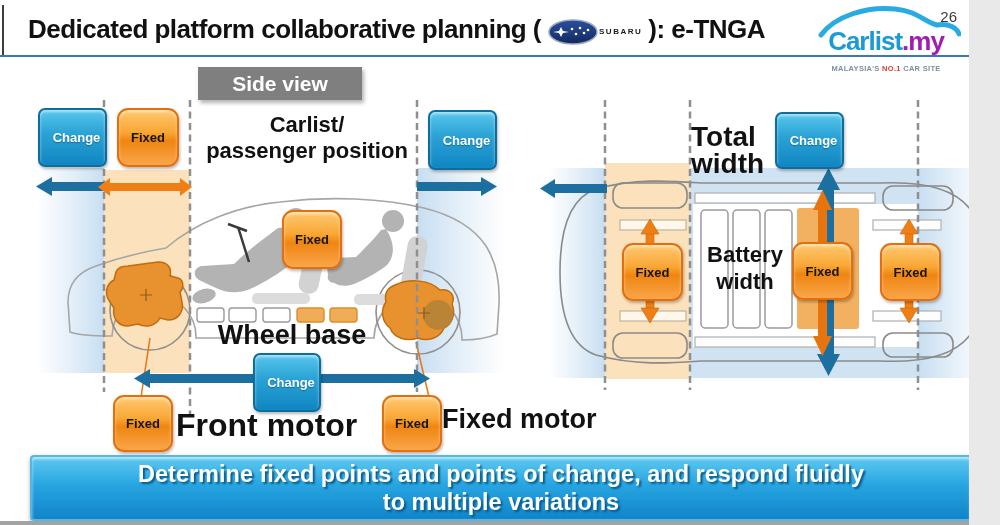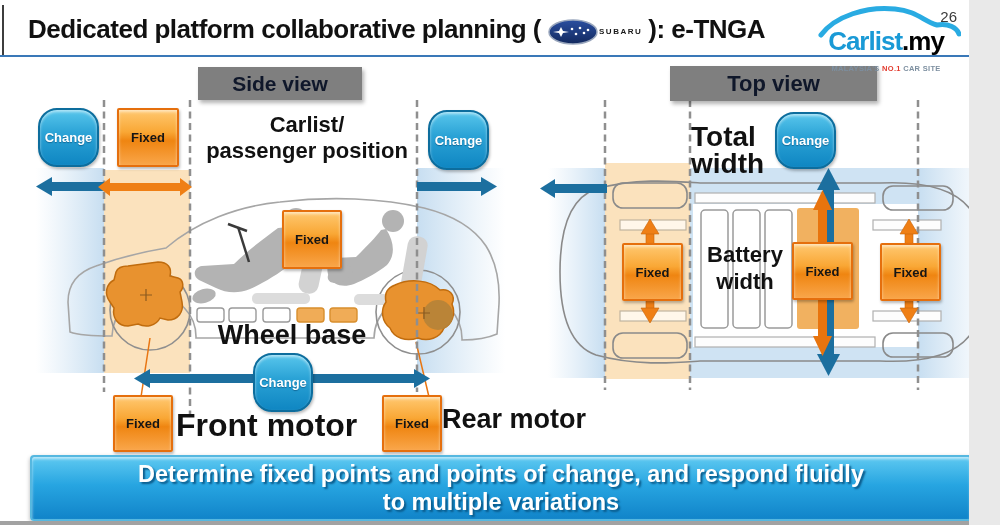--- a/index.html
+++ b/index.html
@@ -8,36 +8,36 @@
   
   .title-row{position:absolute;left:28px;top:4px;height:50px;display:flex;align-items:center;z-index:6;}
   .title-text{font-size:26px;font-weight:bold;color:#111;letter-spacing:-0.5px;white-space:pre;}
   .edge-tick{position:absolute;left:2px;top:5px;width:2px;height:50px;background:#3d3d3d;z-index:6;}
   .title-underline{position:absolute;left:0;top:55px;width:1000px;height:2px;background:#3a78b8;z-index:6;}
   .subaru-logo{display:flex;align-items:center;margin:6px 6px 0 6px;}
   .subaru-label{font-size:8px;font-weight:bold;letter-spacing:1.5px;color:#1a1a1a;margin-top:-1px;}
   .page-number{position:absolute;right:12px;top:8px;font-size:15px;color:#3b3b3b;z-index:8;}
   .carlist{position:absolute;right:2px;top:2px;width:162px;text-align:center;z-index:7;}
   .carlist-brand{margin-top:-14px;font-size:26px;font-weight:bold;letter-spacing:-1px;line-height:26px;}
-  .carlist-blue{color:#1a9ad6;} .carlist-yellow{color:#000000;}
+  .carlist-blue{color:#1a9ad6;} .carlist-yellow{color:#a21caf;}
   .carlist-tagline{font-size:7.5px;font-weight:bold;color:#7d8fa0;letter-spacing:.3px;margin-top:10px;}
   .carlist-no1{color:#e23b2e;}
   
-  .view-header{position:absolute;background:#7f7f7f;color:#0f172a;font-weight:bold;text-align:center;
+  .view-header{position:absolute;background:#7f7f7f;color:#ffffff;font-weight:bold;text-align:center;
                box-shadow:2px 3px 4px rgba(0,0,0,.3);z-index:3;}
   
   .diagram-label{position:absolute;font-weight:bold;color:#111;z-index:3;}
   
   .btn{position:absolute;display:flex;align-items:center;justify-content:center;font-weight:bold;
        font-size:13px;z-index:4;}
-  .btn-change{color:#fff;border-radius:19px;border:2px solid #0d6d9d;
+  .btn-change{color:#fff;border-radius:7px;border:2px solid #0d6d9d;
       background:linear-gradient(180deg,#58c6ec 0%,#2ba3d6 42%,#0f86c2 100%);
       box-shadow:inset 0 2px 3px rgba(255,255,255,.55),1px 2px 3px rgba(0,0,0,.28);
-      text-shadow:0 1px 1px rgba(0,60,100,.5);}
-  .btn-fixed{color:#151515;border-radius:2px;border:2px solid #e56f0d;
+      text-shadow:0 1px 1px rgba(0,60,100,.5);padding-left:8px;}
+  .btn-fixed{color:#151515;border-radius:11px;border:2px solid #e56f0d;
       background:linear-gradient(180deg,#ffc870 0%,#f9a735 40%,#ef8511 56%,#f9a64a 100%);
       box-shadow:inset 0 2px 3px rgba(255,255,255,.55),1px 2px 3px rgba(0,0,0,.28);}
   
   .banner{position:absolute;left:30px;top:455px;width:938px;height:62px;border-radius:4px;
       border:2px solid #56b8e0;
       background:linear-gradient(180deg,#5ec9f1 0%,#27a5e1 45%,#1184c9 100%);
       box-shadow:inset 0 2px 3px rgba(255,255,255,.6),0 2px 4px rgba(0,0,0,.3);
       display:flex;flex-direction:column;align-items:center;justify-content:center;z-index:5;}
   .banner div{color:#fff;font-weight:bold;font-size:23.5px;line-height:28px;
       text-shadow:2px 2px 2px #0a5a8a;}
@@ -249,29 +249,28 @@
     </div>
     <div class="carlist-tagline">
       <span>MALAYSIA'S</span>
       <span class="carlist-no1">NO.1</span>
       <span>CAR SITE</span>
     </div>
   </div>
   <div class="title-underline"></div>
 
   <div class="view-header" style="left:198px;top:67px;width:164px;height:33px;line-height:33px;font-size:21px;">Side view</div>
-  <div class="view-header" style="left:670px;top:66px;width:207px;height:35px;line-height:35px;font-size:22px;">Top view</div>
 
   <div class="diagram-label" style="left:193px;top:112px;width:228px;text-align:center;font-size:22px;line-height:26px;">
     <div>Carlist/</div>
     <div>passenger position</div>
   </div>
   <div class="diagram-label" style="left:202px;top:320px;width:180px;text-align:center;font-size:27px;">Wheel base</div>
   <div class="diagram-label" style="left:176px;top:407px;font-size:32px;">Front motor</div>
-  <div class="diagram-label" style="left:442px;top:404px;font-size:27px;">Rear motor</div>
+  <div class="diagram-label" style="left:442px;top:404px;font-size:27px;">Fixed motor</div>
 
   <div class="diagram-label" style="left:691px;top:113px;width:84px;text-align:left;font-size:28px;line-height:27px;margin-top:10px;">
     <div>Total</div>
     <div>width</div>
   </div>
   <div class="diagram-label" style="left:686px;top:241px;width:118px;text-align:center;font-size:22px;line-height:27px;">
     <div>Battery</div>
     <div>width</div>
   </div>
 

